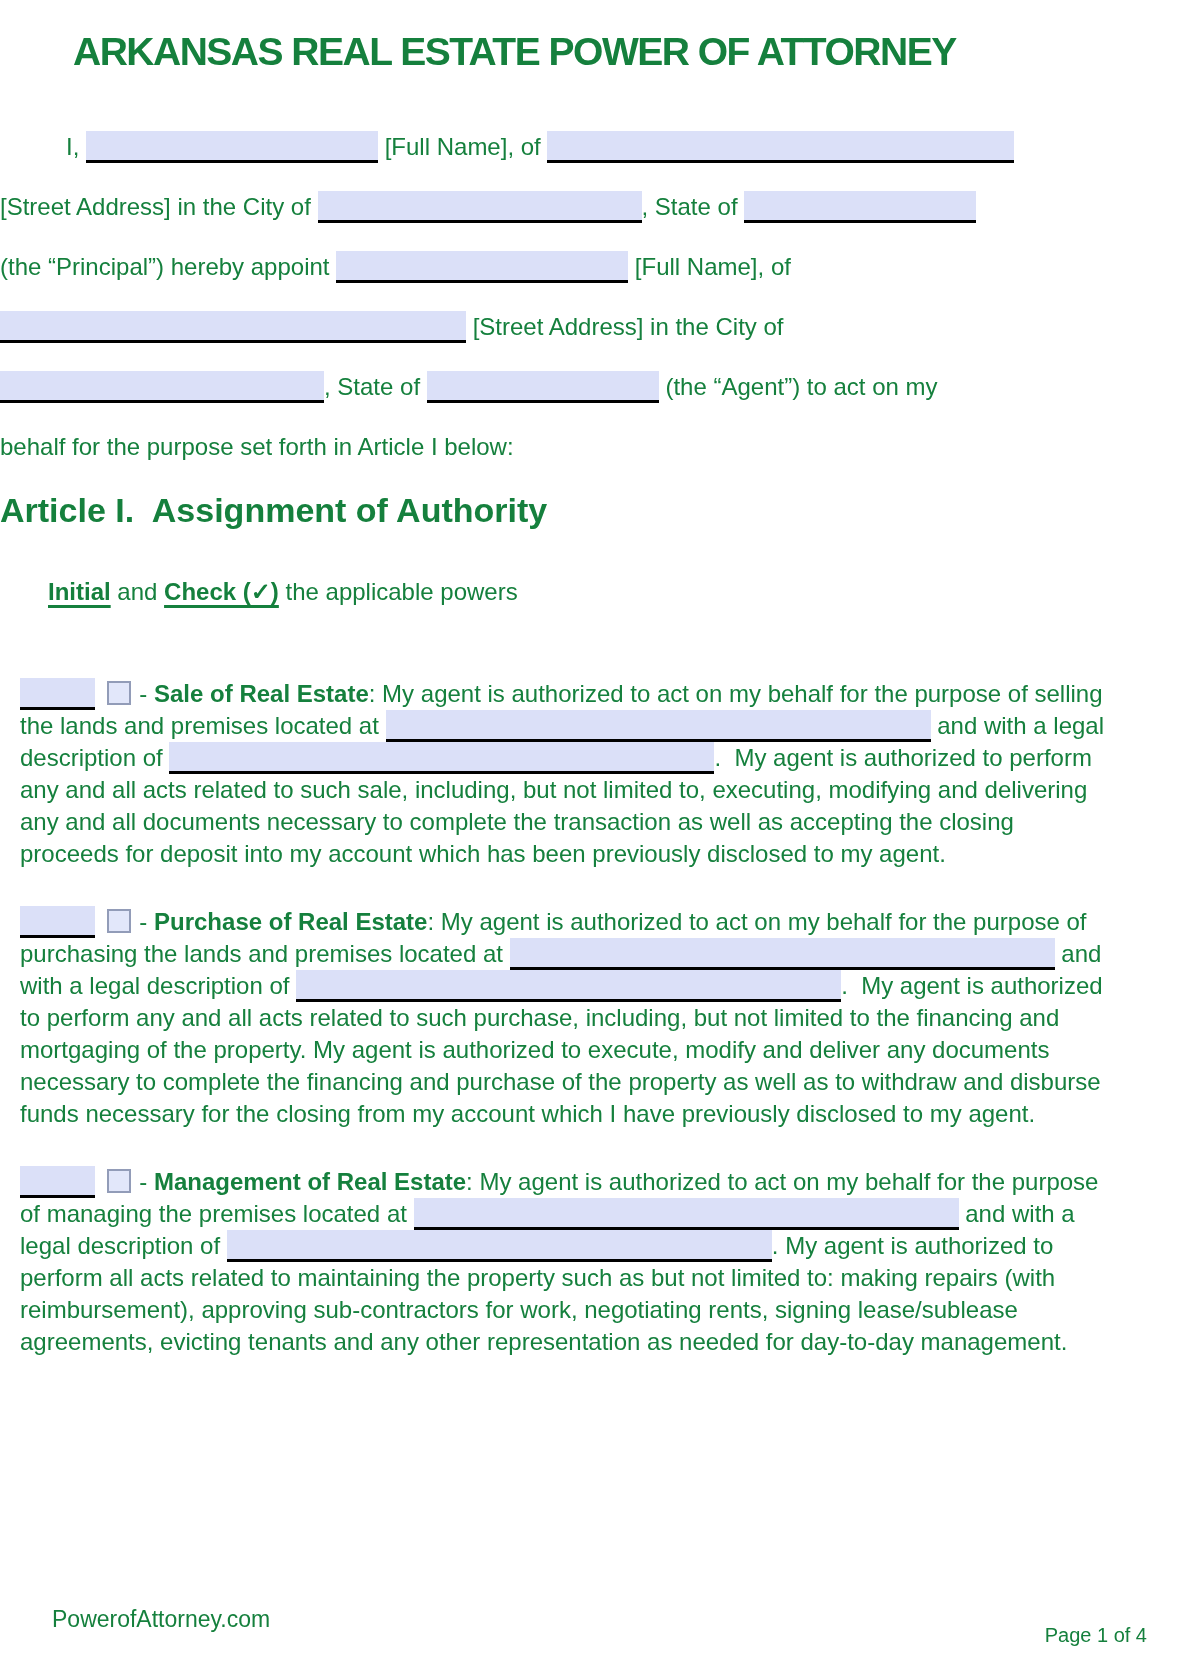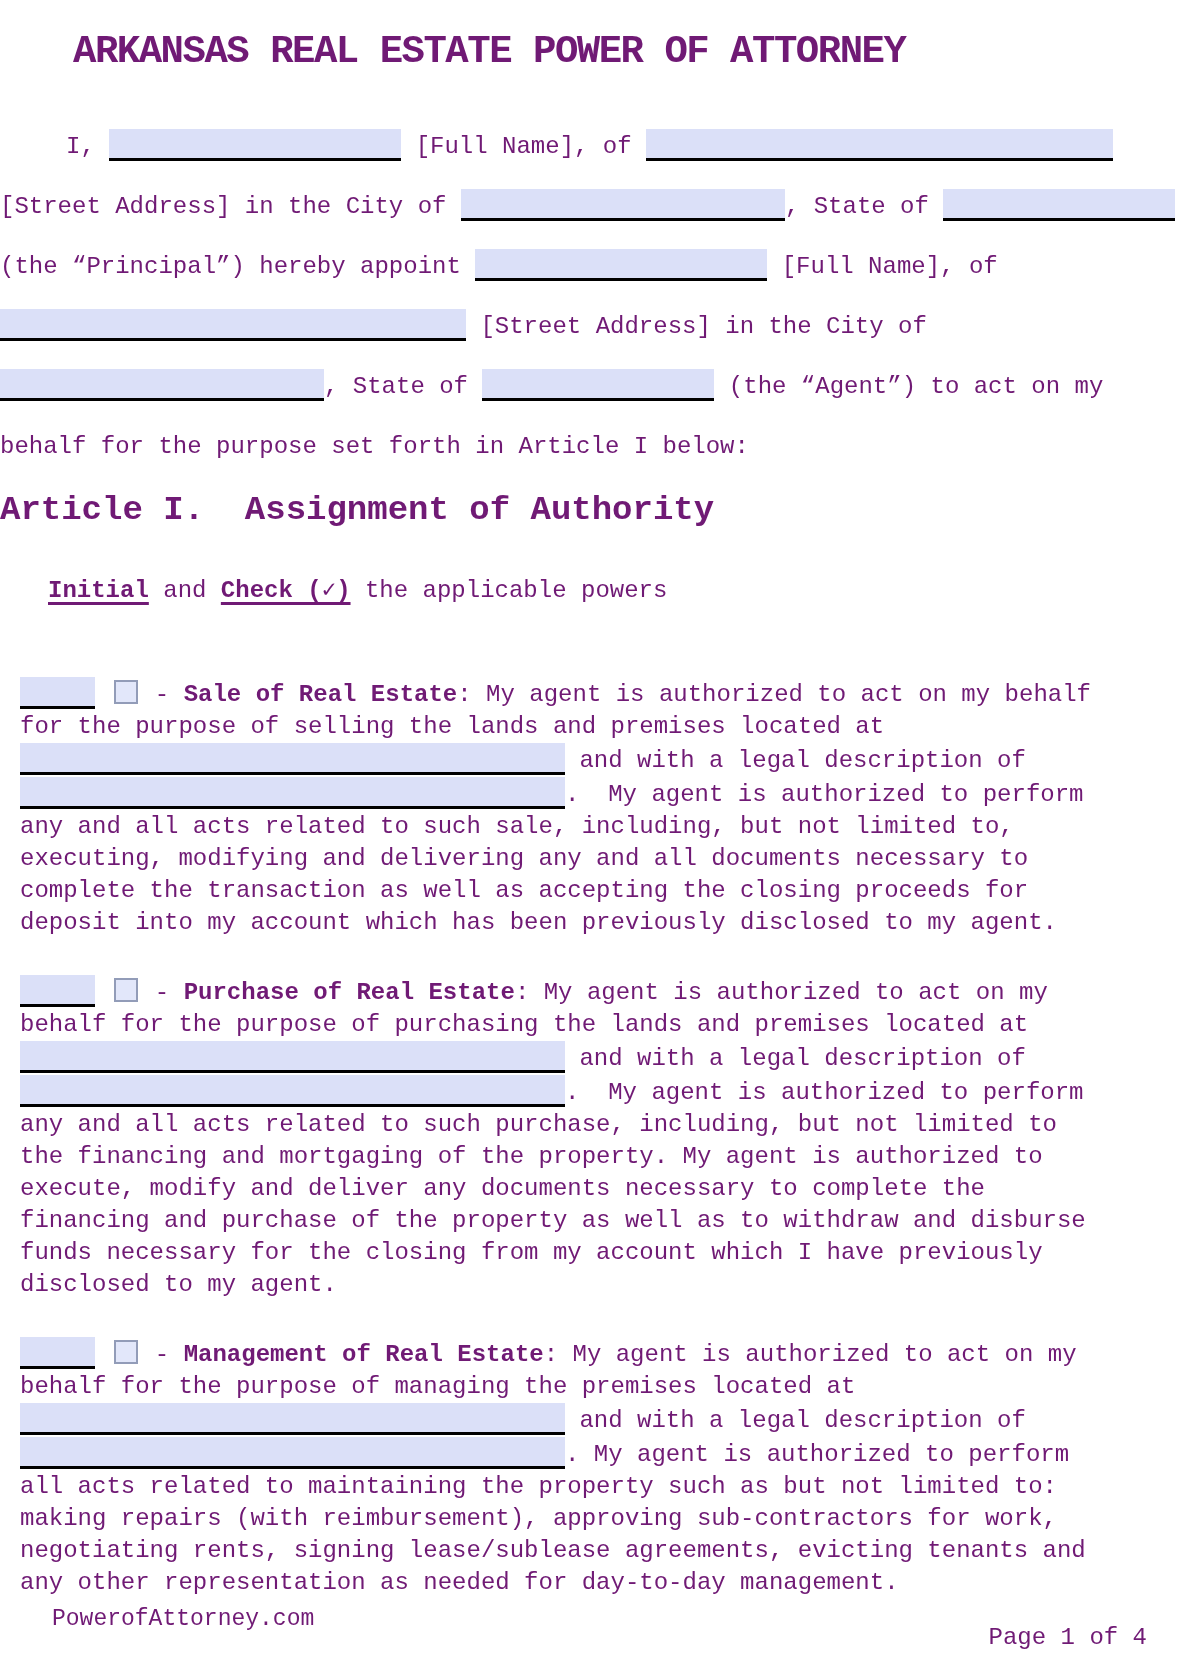--- a/index.html
+++ b/index.html
@@ -1,21 +1,21 @@
 <!DOCTYPE html>
 <html><head>
 <meta charset="utf-8">
 <style>
   html,body{margin:0;padding:0;background:#fff;}
   .page{
     position:relative;
     width:1177px;height:1668px;
     background:#ffffff;
-    font-family:Liberation Mono, monospace;
-    color:#701a75;
+    font-family:Liberation Sans, sans-serif;
+    color:#15803d;
     overflow:hidden;
   }
   h1.doc-title{
     margin:0;
     padding:30px 0 0 73px;
     font-size:39px;
     font-weight:bold;
     letter-spacing:-1.5px;
     line-height:1.15;
     white-space:pre;
@@ -80,21 +80,21 @@
     margin:0 2px 0 5px;
   }
   .footer-brand{
     position:absolute;
     left:52px;top:1606px;
     font-size:23px;
   }
   .footer-page{
     position:absolute;
     right:30px;top:1624px;
-    font-size:24px;
+    font-size:20px;
   }
 </style>
 </head>
 <body>
 
 <div class="page">
 
   <h1 class="doc-title">ARKANSAS REAL ESTATE POWER OF ATTORNEY</h1>
 
   <div class="preamble">

